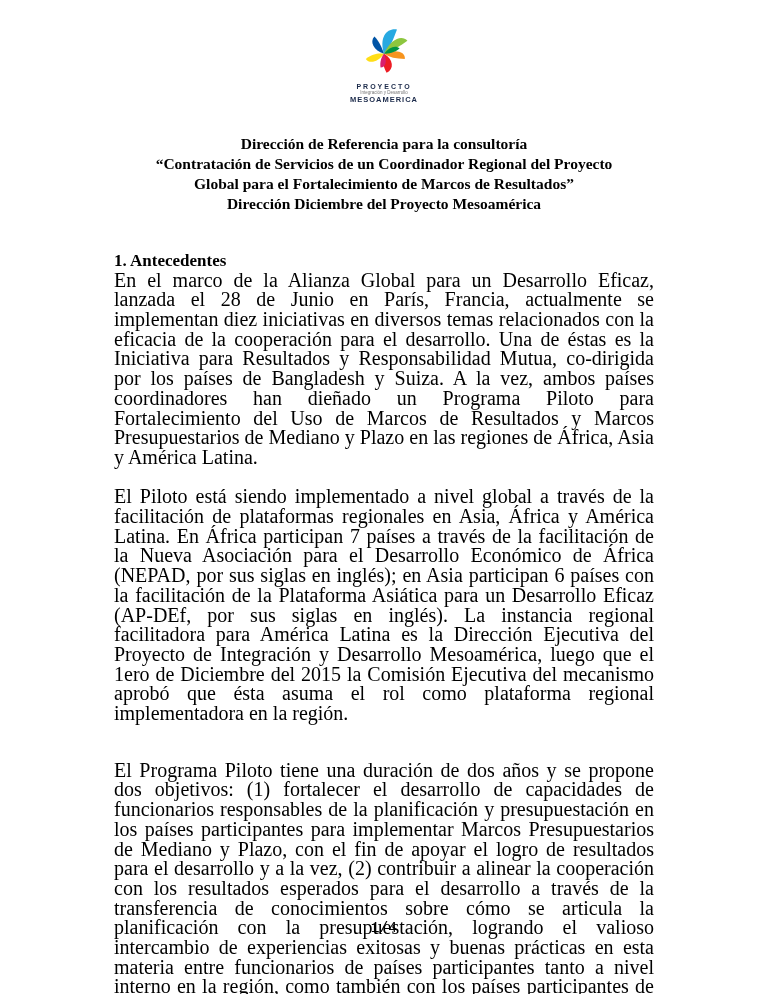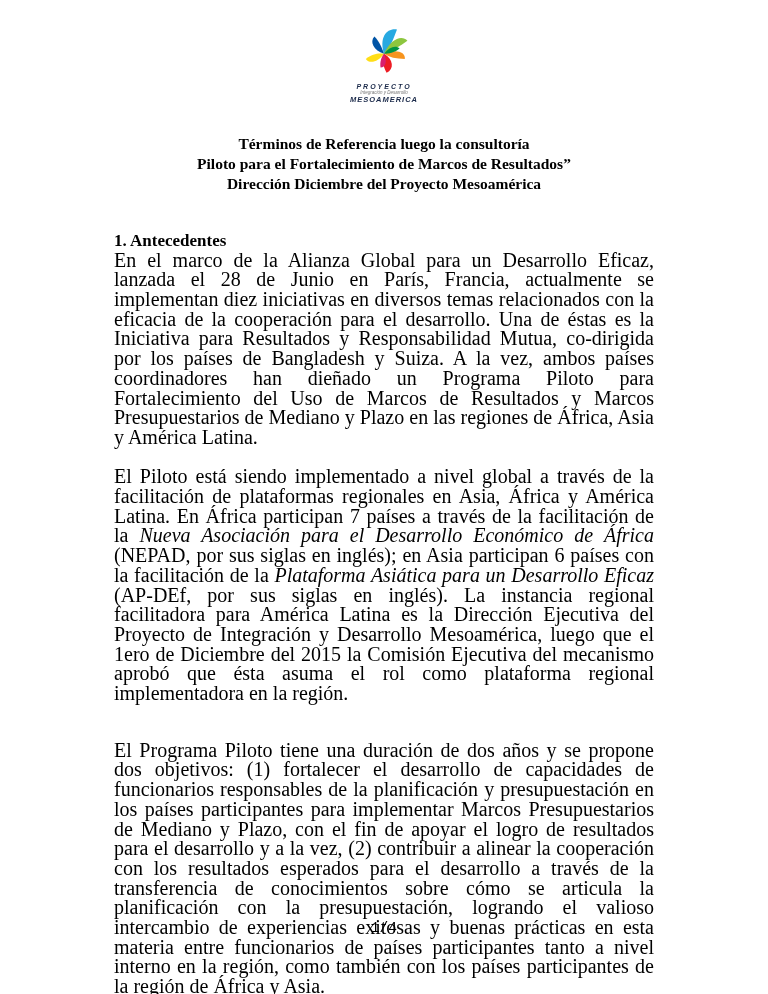--- a/index.html
+++ b/index.html
@@ -21,21 +21,20 @@
     padding-top: 26px;
     text-align: center;
   }
   .logo-graphic-wrap {
     display: inline-block;
     line-height: 0;
   }
   .logo-text {
     margin-top: 1px;
     line-height: 1.1;
-    font-style: italic;
   }
   .logo-text .l1 {
     font-family: "Liberation Sans", sans-serif;
     font-size: 7px;
     letter-spacing: 2px;
     font-weight: bold;
     color: #1b2a4a;
   }
   .logo-text .l2 {
     font-family: "Liberation Sans", sans-serif;
@@ -67,21 +66,21 @@
     line-height: 19.7px;
   }
   p.body-par {
     margin: 0 0 19.7px 0;
     font-size: 20px;
     line-height: 19.7px;
     text-align: justify;
   }
   p.body-par.gap-medium { margin-top: 37px; }
   p.body-par.gap-large  { margin-top: 100px; }
-  .italic { font-style: italic; }
+  .italic { }
   .footer {
     position: absolute;
     left: 0;
     top: 920px;
     width: 100%;
     text-align: center;
     font-size: 14.6px;
     font-family: Liberation Mono, monospace;
   }
 </style>
@@ -104,22 +103,23 @@
       </svg>
     </span>
     <div class="logo-text">
       <div class="l1">PROYECTO</div>
       <div class="l2">Integración y Desarrollo</div>
       <div class="l3">MESOAMERICA</div>
     </div>
   </div>
 
   <h1 class="doc-title">
-    <span>Términos de Referencia luego la consultoría</span>
-    <span>Piloto para el Fortalecimiento de Marcos de Resultados”</span>
+    <span>Dirección de Referencia para la consultoría</span>
+    <span>“Contratación de Servicios de un Coordinador Regional del Proyecto</span>
+    <span>Global para el Fortalecimiento de Marcos de Resultados”</span>
     <span>Dirección Diciembre del Proyecto Mesoamérica</span>
   </h1>
 
   <div class="content">
 
     <div class="section-heading">1. Antecedentes</div>
 
     <p class="body-par">En el marco de la Alianza Global para un Desarrollo Eficaz, lanzada el 28 de Junio en París, Francia, actualmente se implementan diez iniciativas en diversos temas relacionados con la eficacia de la cooperación para el desarrollo. Una de éstas es la Iniciativa para Resultados y Responsabilidad Mutua, co-dirigida por los países de Bangladesh y Suiza. A la vez, ambos países coordinadores han dieñado un Programa Piloto para Fortalecimiento del Uso de Marcos de Resultados y Marcos Presupuestarios de Mediano y Plazo en las regiones de África, Asia y América Latina.</p>
 
     <p class="body-par"><span>El Piloto está siendo implementado a nivel global a través de la facilitación de plataformas regionales en Asia, África y América Latina.  En África participan 7 países a través de la facilitación de la </span><span class="italic">Nueva Asociación para el Desarrollo Económico de África</span><span> (NEPAD, por sus siglas en inglés); en Asia participan 6 países con la facilitación de la </span><span class="italic">Plataforma Asiática para un Desarrollo Eficaz</span><span> (AP-DEf, por sus siglas en inglés). La instancia regional facilitadora para América Latina es la Dirección Ejecutiva del Proyecto de Integración y Desarrollo Mesoamérica, luego que el 1ero de Diciembre del 2015 la Comisión Ejecutiva del mecanismo aprobó que ésta asuma el rol como plataforma regional implementadora en la región.</span></p>

